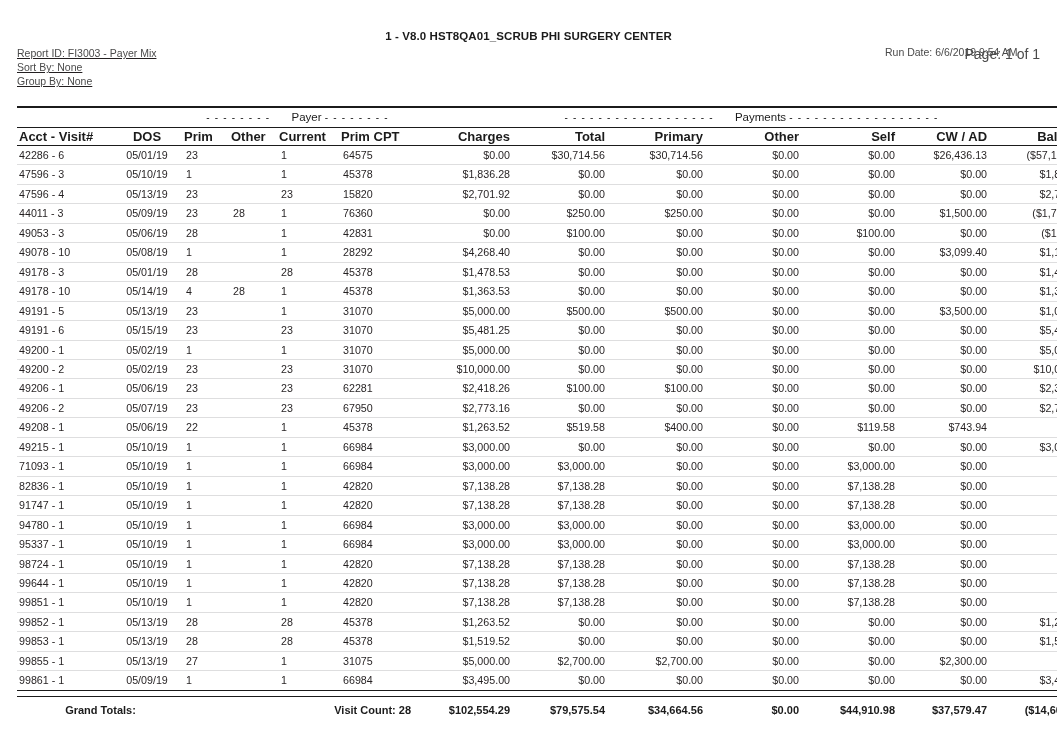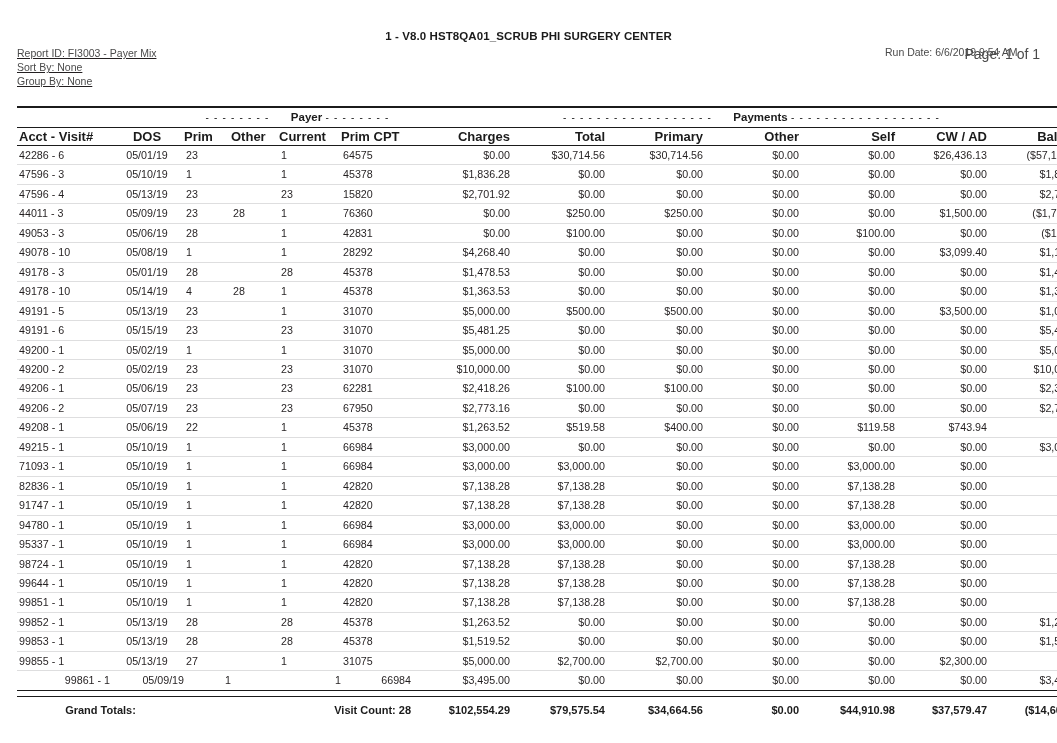--- a/index.html
+++ b/index.html
@@ -92,21 +92,21 @@
 
   
   tr.grp-row td {
     height: 19px;
     line-height: 19px;
     border-top: 2.2px solid #1b1b1b;
     text-align: center;
     font-size: 11.5px;
     color: #1b1b1b;
   }
-  .grp-label { font-weight: bold; padding-left: 18px; }
+  .grp-label { font-weight: normal; padding-left: 18px; }
   .dashes {
     font-size: 10px;
     letter-spacing: 1.2px;
     color: #1b1b1b;
   }
 
   
   tr.col-row th {
     height: 18px;
     line-height: 17px;
@@ -117,21 +117,21 @@
     color: #1b1b1b;
   }
 
   
   tr.data-row td {
     height: 18.45px;
     line-height: 18.45px;
     border-bottom: 1px solid #dededf;
     color: #231f20;
   }
-  tr.data-row:last-of-type td { border-bottom: none; text-align: right; }
+  tr.data-row:last-of-type td { border-bottom: none; }
 
   
   tr.sep-row td {
     height: 6px;
     border-top: 1.6px solid #1b1b1b;
     border-bottom: 1.2px solid #1b1b1b;
     padding: 0;
     font-size: 0;
     line-height: 0;
   }

